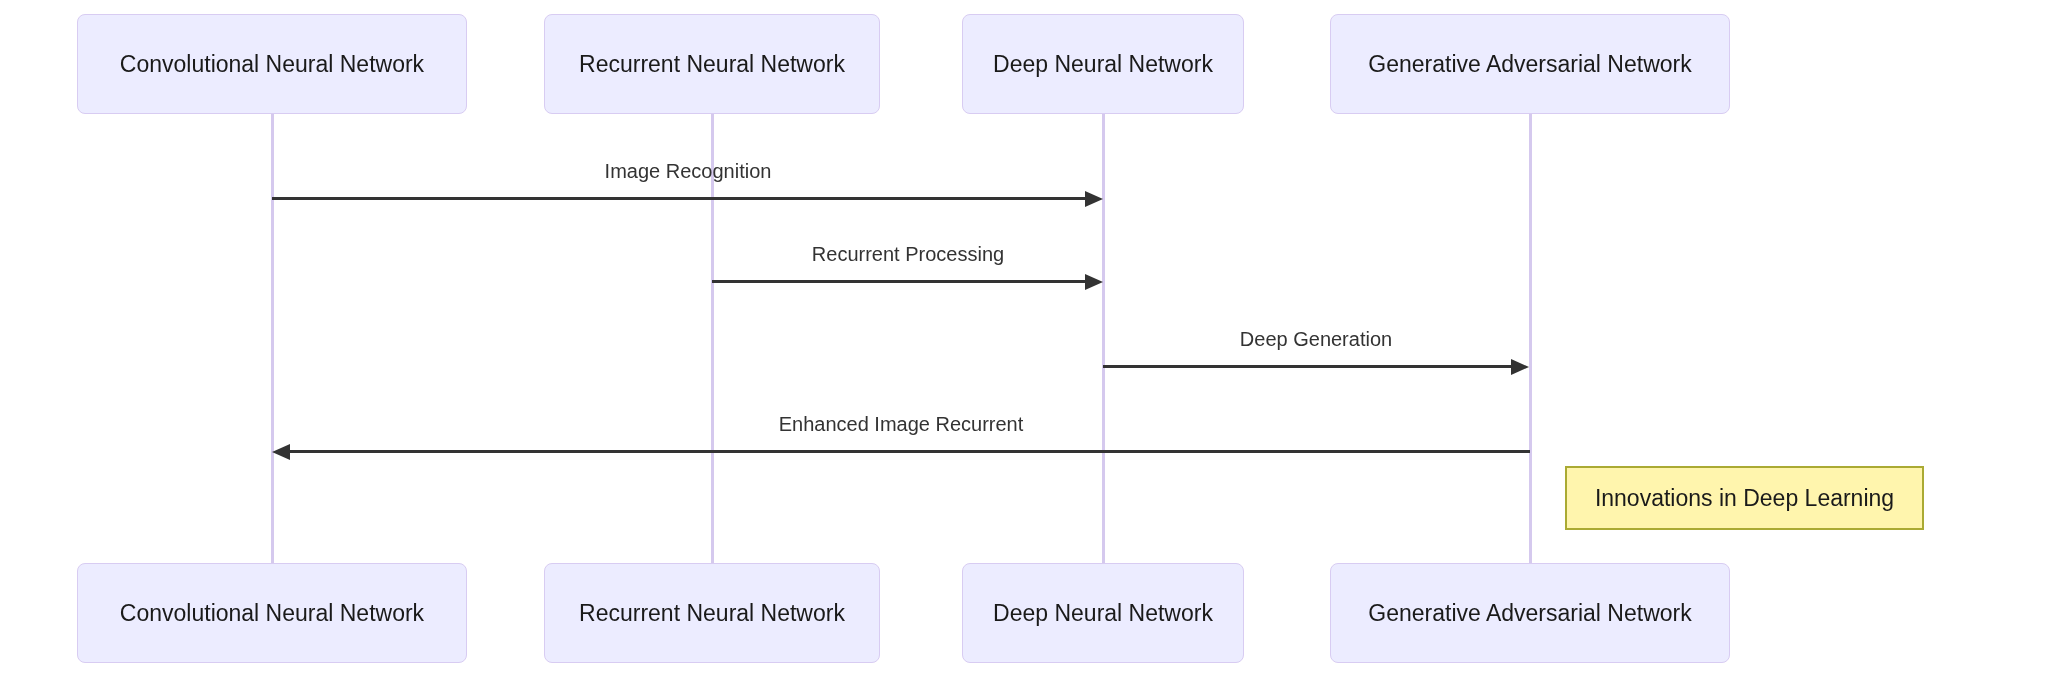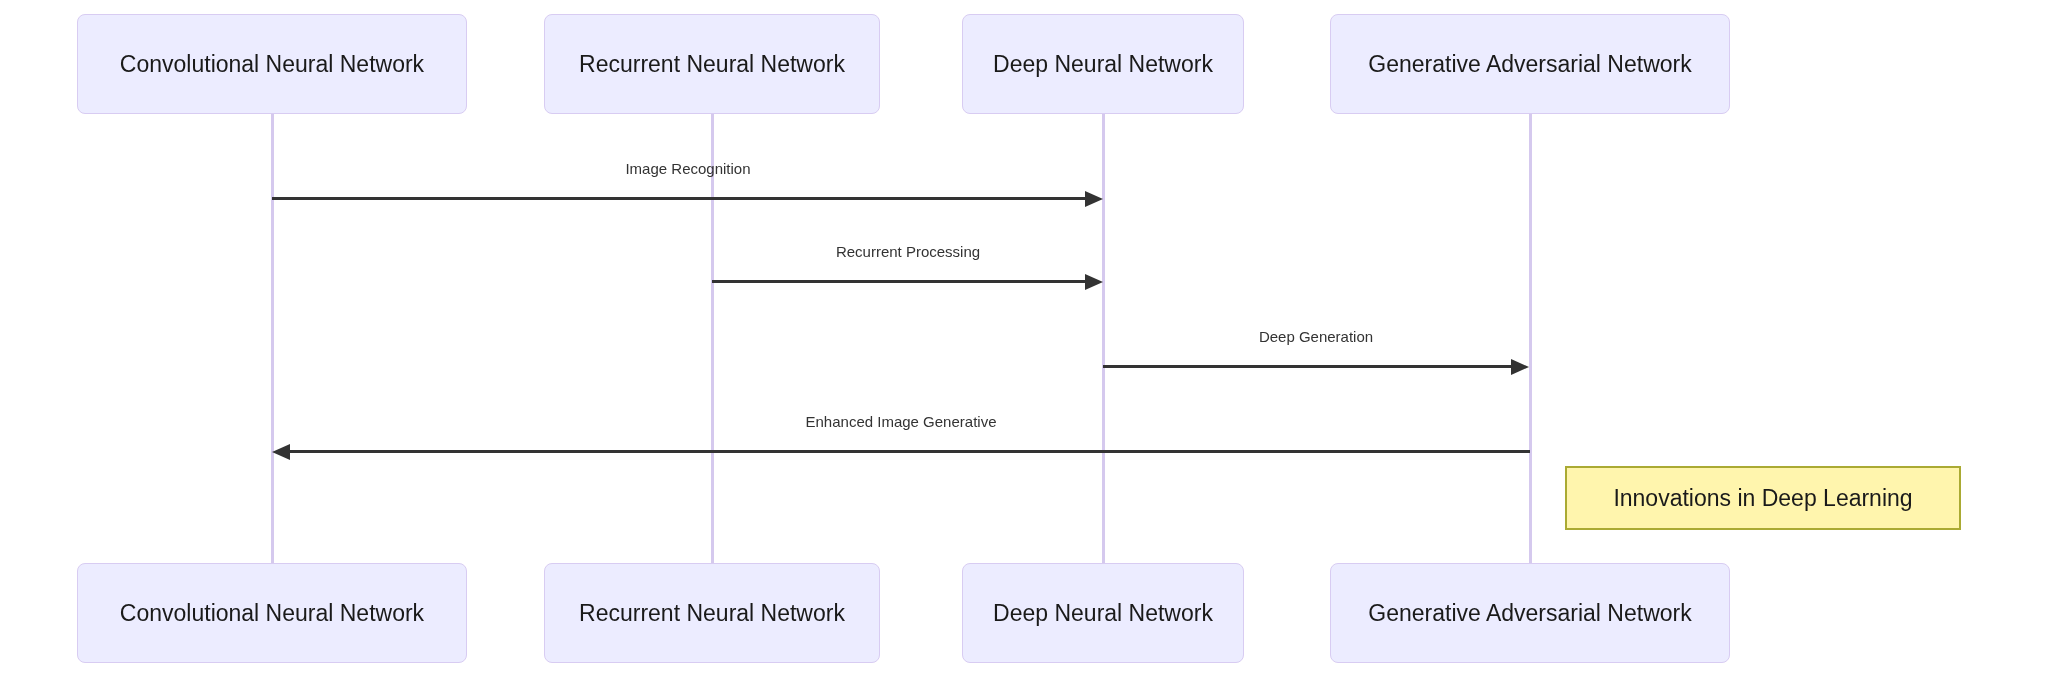--- a/index.html
+++ b/index.html
@@ -41,21 +41,21 @@
     position: absolute;
     top: 114px;
     height: 449px;
     width: 3px;
     background: var(--lifeline);
   }
   .msg-label {
     position: absolute;
     width: 500px;
     text-align: center;
-    font-size: 15px;
+    font-size: 20px;
     color: var(--message-text);
     white-space: nowrap;
   }
   .msg-line {
     position: absolute;
     height: 3px;
     background: var(--arrow);
   }
   .arrowhead {
     position: absolute;
@@ -106,25 +106,25 @@
   <div class="arrowhead right" style="left:1085px; top:191px"></div>
 
   <div class="msg-label" style="left:658px; top:243px">Recurrent Processing</div>
   <div class="msg-line" style="left:712px; top:280px; width:377px"></div>
   <div class="arrowhead right" style="left:1085px; top:274px"></div>
 
   <div class="msg-label" style="left:1066px; top:328px">Deep Generation</div>
   <div class="msg-line" style="left:1103px; top:365px; width:412px"></div>
   <div class="arrowhead right" style="left:1511px; top:359px"></div>
 
-  <div class="msg-label" style="left:651px; top:413px">Enhanced Image Generative</div>
+  <div class="msg-label" style="left:651px; top:413px">Enhanced Image Recurrent</div>
   <div class="msg-line" style="left:286px; top:450px; width:1244px"></div>
   <div class="arrowhead left" style="left:272px; top:444px"></div>
 
-  <div class="note-box" style="left:1565px; top:466px; width:396px; height:64px">
+  <div class="note-box" style="left:1565px; top:466px; width:359px; height:64px">
     <span>Innovations in Deep Learning</span>
   </div>
 
   <div class="actor-box" style="left:77px;  top:563px; width:390px">
     <span>Convolutional Neural Network</span>
   </div>
   <div class="actor-box" style="left:544px; top:563px; width:336px">
     <span>Recurrent Neural Network</span>
   </div>
   <div class="actor-box" style="left:962px; top:563px; width:282px">

